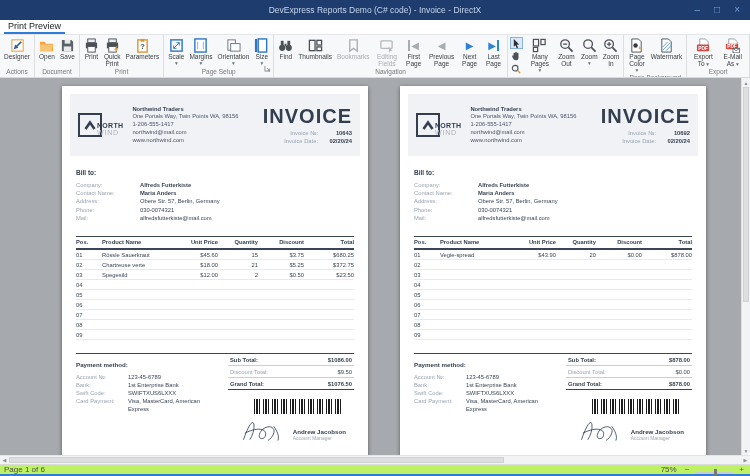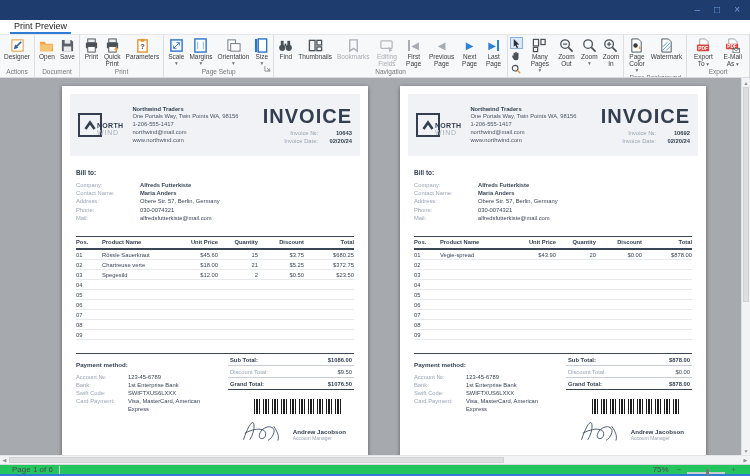--- a/index.html
+++ b/index.html
@@ -7,21 +7,21 @@
   .app{width:750px;height:476px;display:flex;flex-direction:column;overflow:hidden;background:#fff}
 
   
   .titlebar{height:20px;background:#1e3c6e;position:relative;display:flex;align-items:center;justify-content:center;flex:0 0 20px}
   .titlebar .wtitle{color:#c6d6ec;font-size:8.5px}
   .wcontrols{position:absolute;right:4px;top:0;height:20px;display:flex;align-items:center;gap:14px;padding-right:6px}
   .wbtn{color:#6f9fdc;font-size:10px;line-height:10px;cursor:default}
 
   
   .tabrow{height:15px;flex:0 0 15px;background:#fff;border-bottom:1px solid #e4e6e9;display:flex;align-items:flex-end}
-  .rtab{margin-left:10px;font-size:9px;color:#1e1e1e;padding:0 4px 1px;border-bottom:2px solid #2f7cd6}
+  .rtab{margin-left:4px;font-size:9px;color:#1e1e1e;padding:0 4px 1px;border-bottom:2px solid #2f7cd6}
 
   
   .ribbon{height:43px;flex:0 0 43px;background:#f7f8f9;border-bottom:1px solid #d8dadd;display:flex;overflow:hidden}
   .rgroup{display:flex;flex-direction:column;border-right:1px solid #dcdee1;padding:1px 2px 0;position:relative}
   .rbtns{flex:1;display:flex;align-items:flex-start;justify-content:center;gap:1px}
   .rglabel{height:10px;font-size:6.5px;color:#75797d;text-align:center;line-height:9px;white-space:nowrap}
   .rbtn{display:flex;flex-direction:column;align-items:center;padding:1px 2px 0;font-size:6.5px;line-height:7px;color:#3c4043;text-align:center;max-width:44px;cursor:default}
   .rbtn .ric{height:16px;display:flex;align-items:center;justify-content:center}
   .rbtn svg{width:15px;height:15px}
   .rbtn.dis{color:#a8adb2}
@@ -42,21 +42,21 @@
   .docarea{position:relative;height:377px;flex:0 0 377px;background:#a6a9ad;overflow:hidden}
   .vscroll{position:absolute;right:0;top:0;bottom:0;width:9px;background:#f2f3f4;border-left:1px solid #dfe0e2}
   .varrow{height:9px;display:flex;align-items:center;justify-content:center;font-size:5px;color:#8a8f94}
   .vthumb{position:absolute;top:9px;left:1px;right:1px;height:57%;background:#dcdee0;border:1px solid #cfd1d4}
   .vdown{position:absolute;bottom:0;left:0;right:0}
   .hscroll{height:9px;flex:0 0 9px;background:#f2f3f4;position:relative;border-top:1px solid #e3e4e6}
   .harrow{position:absolute;top:0;width:9px;height:8px;display:flex;align-items:center;justify-content:center;font-size:5px;color:#8a8f94}
   .hthumb{position:absolute;left:9px;width:66%;top:1px;bottom:1px;background:#dcdee0;border:1px solid #cfd1d4}
 
   
-  .statusbar{height:12px;flex:0 0 12px;background:#22c55e;border-top:1px solid #d9d9d9;border-bottom:2px solid #2f7cd6;display:flex;align-items:center;font-size:8px;color:#4c4c4c;padding:0 12px}
+  .statusbar{height:12px;flex:0 0 12px;background:#bef264;border-top:1px solid #d9d9d9;border-bottom:2px solid #2f7cd6;display:flex;align-items:center;font-size:8px;color:#4c4c4c;padding:0 4px}
   .sbsep{width:1px;height:8px;background:#d4d4d4;margin:0 6px}
   .sbright{margin-left:auto;display:flex;align-items:flex-end}
   .zsign{font-size:8px;color:#5a5a5a;padding:0 2px;cursor:default}
   .ztrack{width:38px;height:2px;background:#c9cbce;position:relative;margin:0 4px}
   .zthumb{position:absolute;left:50%;top:-3px;width:3px;height:8px;background:#77797c}
 
   
   .page{position:absolute;top:8px;width:306px;height:372px;background:#fff;box-shadow:0 1px 4px rgba(0,0,0,.45);color:#3a4556;overflow:hidden}
   .page-left{left:62px}.page-right{left:400px}
   .inv-band{margin:8px;height:62px;background:#f0f2f5;display:flex;align-items:center;padding:0 8px}
@@ -108,20 +108,21 @@
   .signame{text-align:left;margin-left:3px;padding-bottom:2px}
   .signame .nm{font-size:6.2px;font-weight:bold;color:#333f50;line-height:7px}
   .signame .rl{font-size:5px;color:#9aa5b4;line-height:6px}
 </style>
 </head>
 <body>
 
 <div class="app">
 
   <div class="titlebar">
+    <span class="wtitle">DevExpress Reports Demo (C# code) - Invoice - DirectX</span>
     <div class="wcontrols">
       <span class="wbtn">–</span>
       <span class="wbtn">□</span>
       <span class="wbtn">×</span>
     </div>
   </div>
 
   <div class="tabrow">
     <span class="rtab">Print Preview</span>
   </div>

